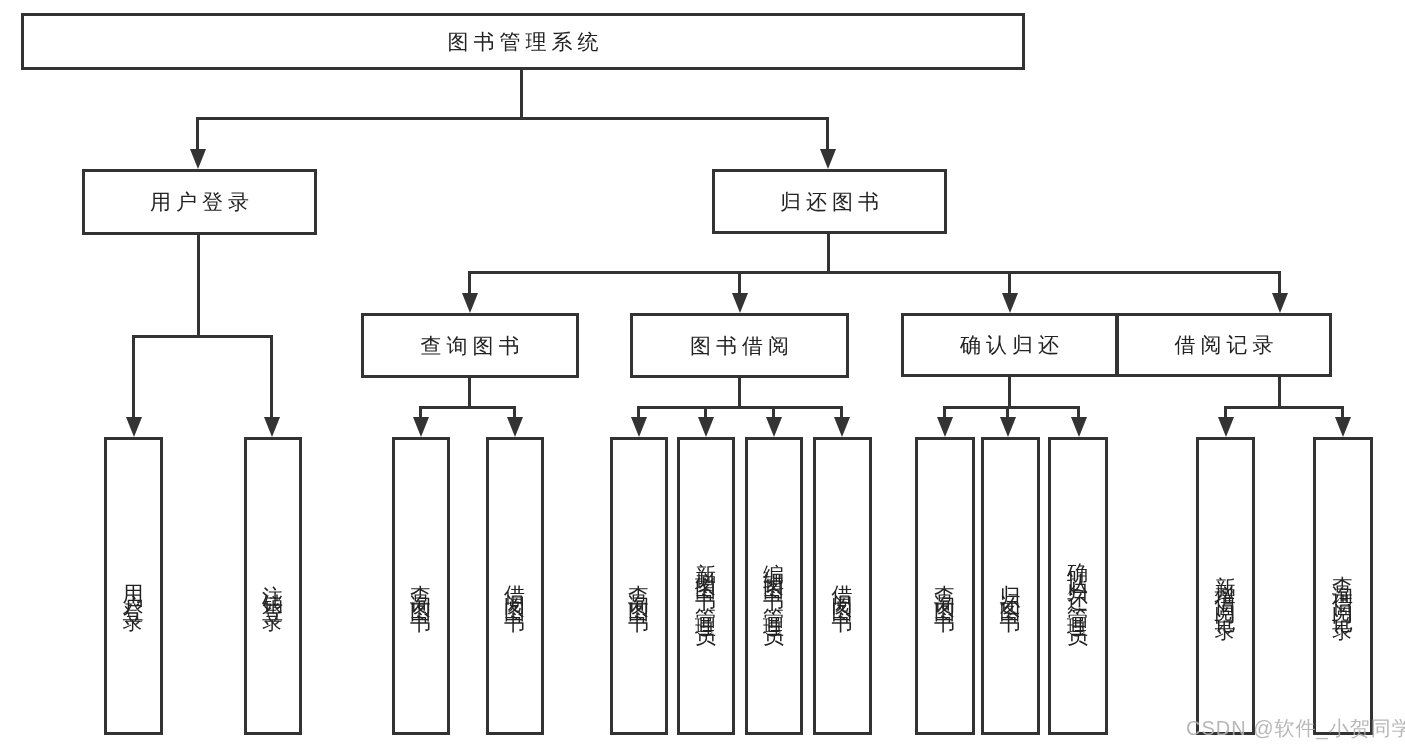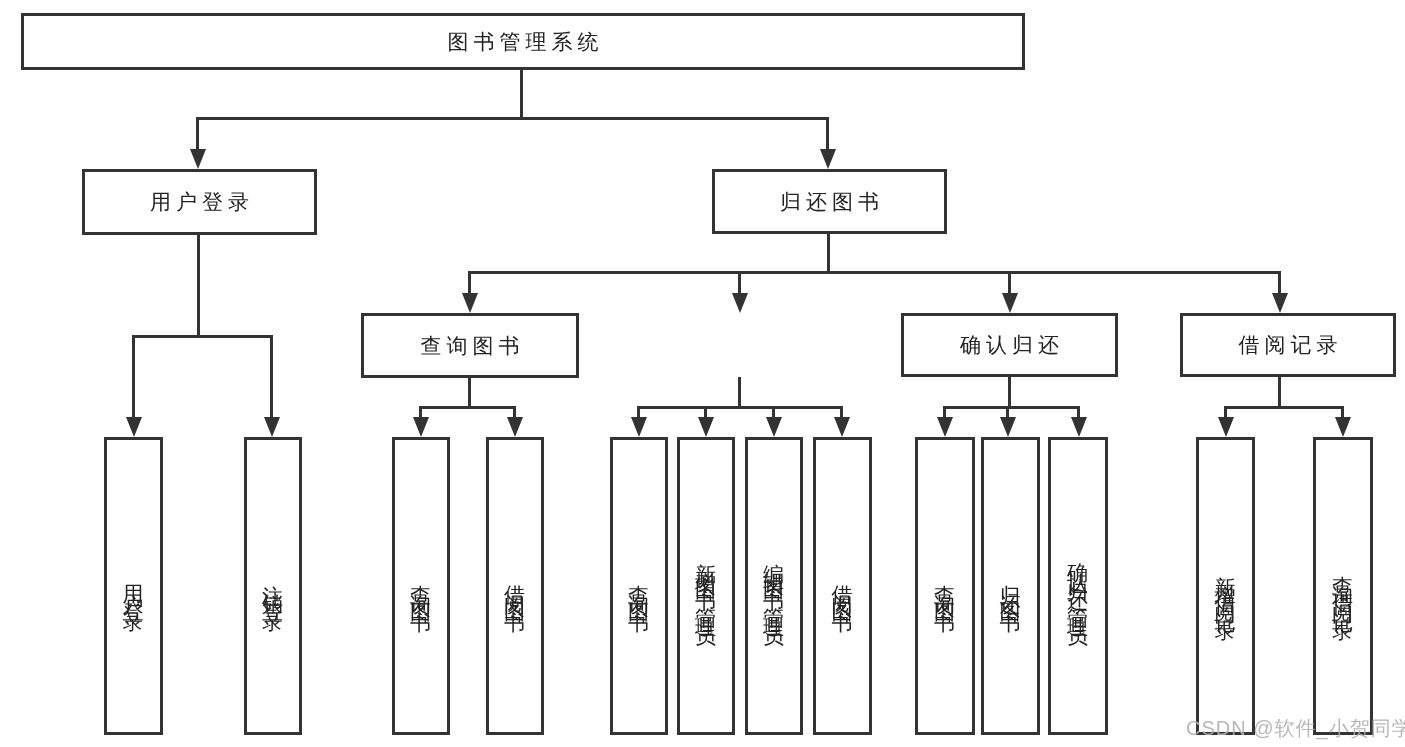--- a/index.html
+++ b/index.html
@@ -43,26 +43,29 @@
   </div>
 
   <div class="box" style="left:712px;top:169px;width:235px;height:65px;">
     <span>归还图书</span>
   </div>
 
   <div class="box" style="left:361px;top:313px;width:218px;height:65px;">
     <span>查询图书</span>
   </div>
 
+  <div class="box" style="left:630px;top:313px;width:219px;height:65px;">
+    <span>图书借阅</span>
+  </div>
 
   <div class="box" style="left:901px;top:313px;width:217px;height:64px;">
     <span>确认归还</span>
   </div>
 
-  <div class="box" style="left:1180px;top:313px;width:216px;height:64px;">
+  <div class="box" style="left:1116px;top:313px;width:216px;height:64px;">
     <span>借阅记录</span>
   </div>
 
   <div class="box leaf" style="left:104px;top:437px;width:59px;height:298px;">
     <span class="label">用户登录</span>
   </div>
   <div class="box leaf" style="left:244px;top:437px;width:58px;height:298px;">
     <span class="label">注销登录</span>
   </div>
 

